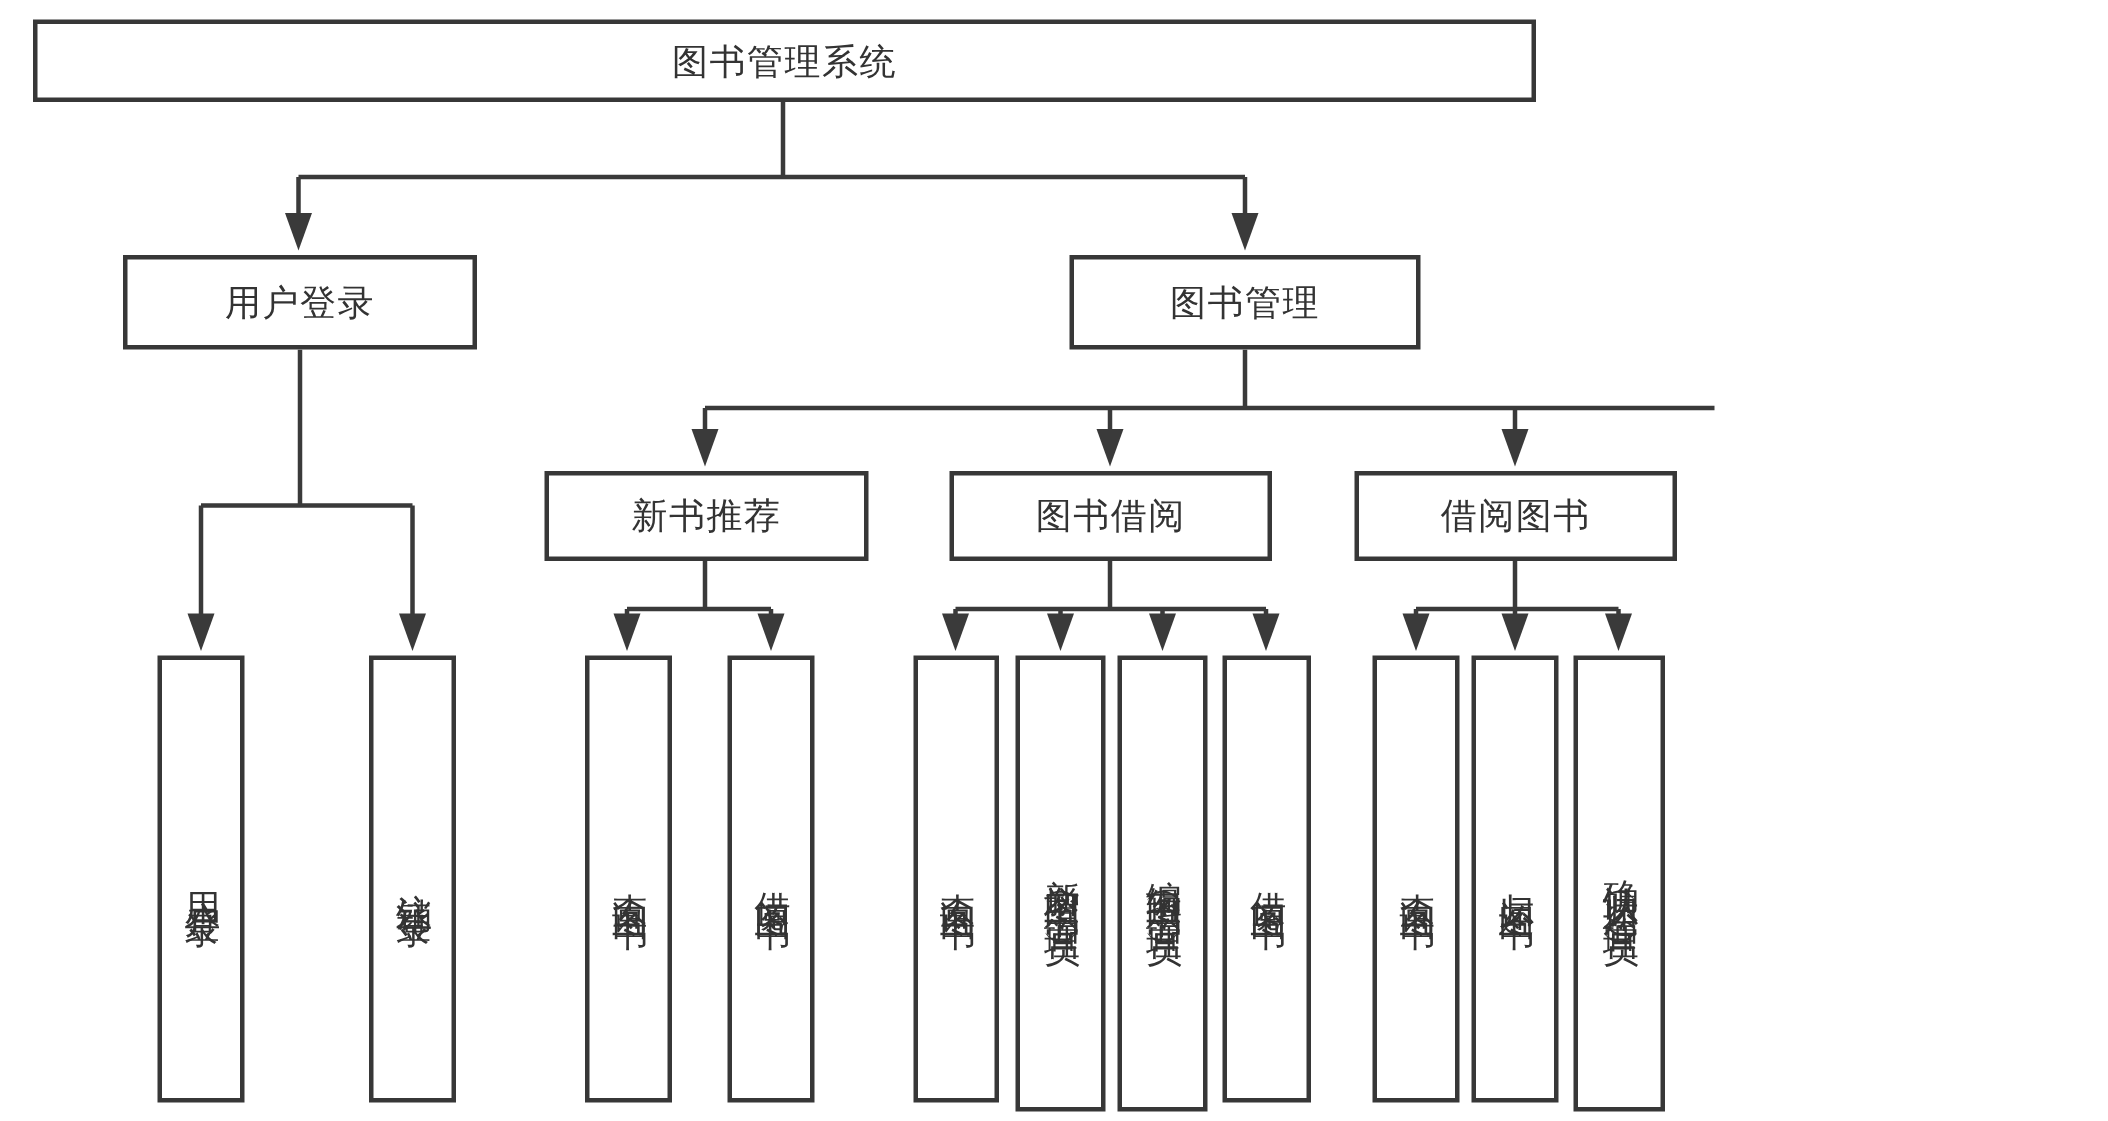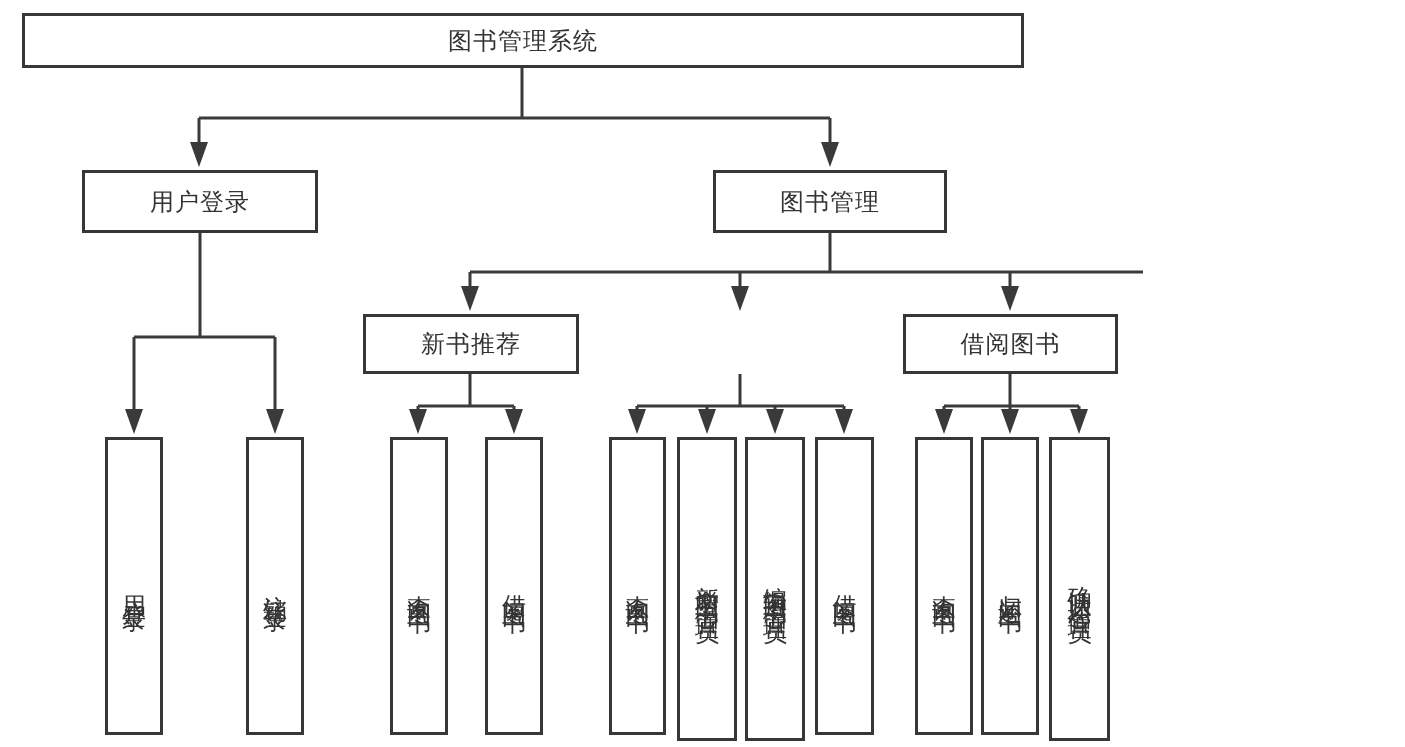--- a/index.html
+++ b/index.html
@@ -112,20 +112,21 @@
       <polygon points="1333,409 1351,409 1342,434"></polygon>
     </g>
   </svg>
 
   <div class="box h" style="left:22px;top:13px;width:1002px;height:55px">图书管理系统</div>
 
   <div class="box h" style="left:82px;top:170px;width:236px;height:63px">用户登录</div>
   <div class="box h" style="left:363px;top:314px;width:216px;height:60px">新书推荐</div>
 
   <div class="box h" style="left:713px;top:170px;width:234px;height:63px">图书管理</div>
+  <div class="box h" style="left:633px;top:314px;width:215px;height:60px">图书借阅</div>
   <div class="box h" style="left:903px;top:314px;width:215px;height:60px">借阅图书</div>
 
   <div class="box v" style="left:105px;top:437px;width:58px;height:298px">用户登录</div>
   <div class="box v" style="left:246px;top:437px;width:58px;height:298px">注销登录</div>
 
   <div class="box v" style="left:390px;top:437px;width:58px;height:298px">查询图书</div>
   <div class="box v" style="left:485px;top:437px;width:58px;height:298px">借阅图书</div>
 
   <div class="box v" style="left:609px;top:437px;width:57px;height:298px">查询图书</div>
   <div class="box v" style="left:677px;top:437px;width:60px;height:304px">新增图书（管理员）</div>

